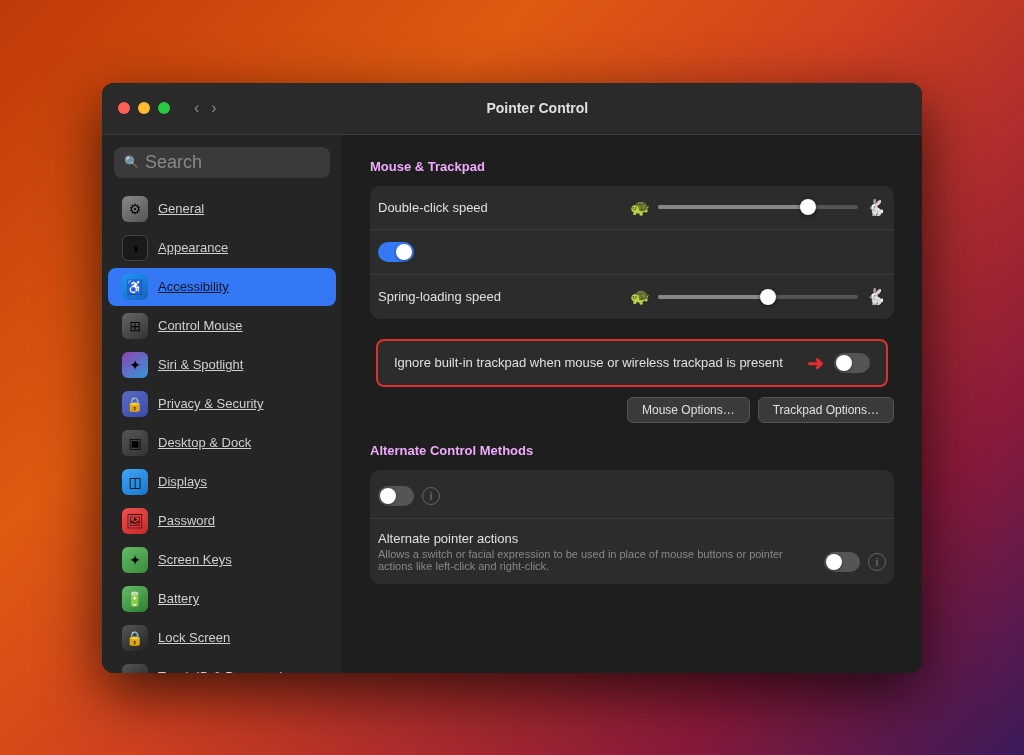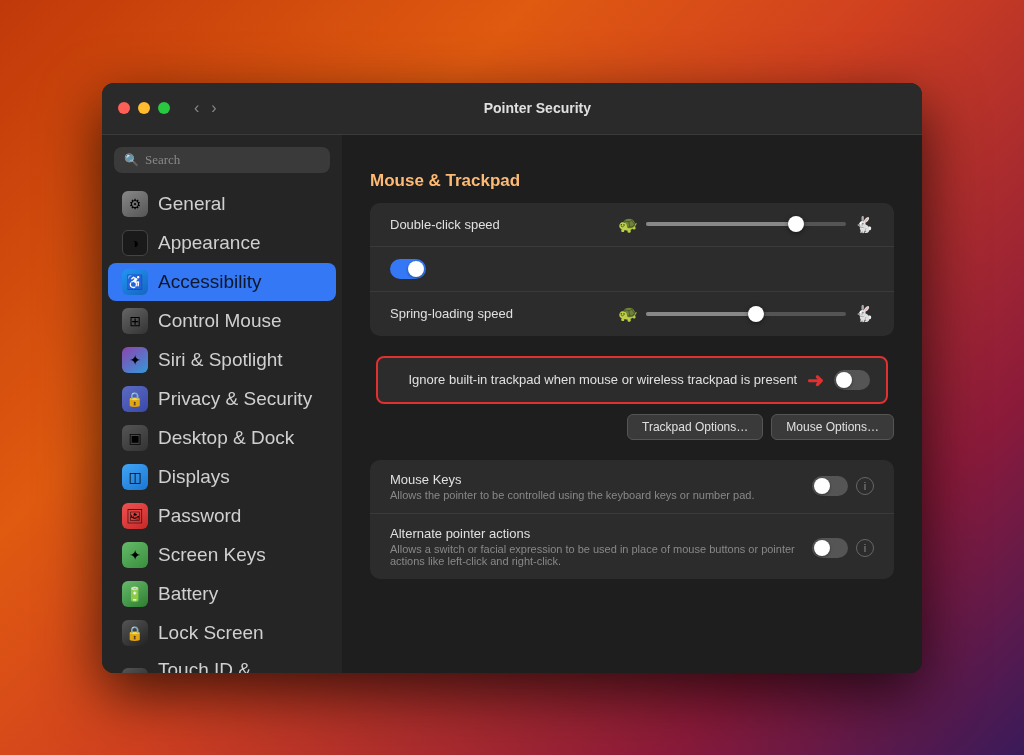--- a/index.html
+++ b/index.html
@@ -90,23 +90,22 @@
     }
     .search-icon-char {
       color: #888;
       font-size: 12px;
     }
     .search-input {
       background: none;
       border: none;
       outline: none;
       color: #ffffff;
-      font-size: 13px;
+      font-size: 18px;
       flex: 1;
-      font-family: Liberation Serif, serif;
     }
     .search-input::placeholder { color: #888; }
     .sidebar-item {
       display: flex;
       align-items: center;
       gap: 10px;
       padding: 6px 14px;
       cursor: pointer;
       border-radius: 8px;
       margin: 1px 6px;
@@ -119,22 +118,23 @@
       width: 26px;
       height: 26px;
       border-radius: 6px;
       display: flex;
       align-items: center;
       justify-content: center;
       font-size: 14px;
       flex-shrink: 0;
     }
     .sidebar-label {
-      font-size: 19px;
+      font-size: 13px;
       color: #d0d0d0;
+      text-decoration: underline;
     }
     
     .icon-general { background: linear-gradient(145deg, #888, #555); }
     .icon-appearance { background: #1a1a1a; border: 1px solid #444; }
     .icon-accessibility { background: linear-gradient(145deg, #2196f3, #1565c0); }
     .icon-control-center { background: linear-gradient(145deg, #666, #333); }
     .icon-siri { background: linear-gradient(145deg, #8e44ad, #3498db); }
     .icon-privacy { background: linear-gradient(145deg, #5c6bc0, #3949ab); }
     .icon-desktop { background: linear-gradient(145deg, #555, #333); }
     .icon-displays { background: linear-gradient(145deg, #42a5f5, #1976d2); }
@@ -146,36 +146,35 @@
 
     
     .main-content {
       flex: 1;
       padding: 24px 28px;
       overflow-y: auto;
       background: #1e1e1e;
       color: #e0e0e0;
     }
     .section-title {
-      font-size: 17px;
+      font-size: 13px;
       font-weight: 700;
-      color: #fdba74;
+      color: #f0abfc;
       margin-bottom: 12px;
-      margin-top: 12px;
     }
     .settings-group {
       background: #2c2c2c;
       border-radius: 10px;
       overflow: visible;
       margin-bottom: 20px;
     }
     .settings-row {
       display: flex;
       align-items: center;
-      padding: 12px 20px;
+      padding: 12px 8px;
       border-bottom: 1px solid #3a3a3a;
       gap: 10px;
       min-height: 44px;
     }
     .settings-row:last-child { border-bottom: none; }
     .settings-row-label {
       flex: 1;
       font-size: 13px;
       color: #e0e0e0;
     }
@@ -238,21 +237,20 @@
     }
     .toggle.on .toggle-knob { left: 18px; }
     .toggle.off .toggle-knob { left: 2px; }
     
     .highlighted-row {
       border: 2px solid #e03030 !important;
       border-radius: 8px;
       margin: 4px 6px;
       padding: 10px 16px;
       background: #2c2c2c;
-      text-align: right;
     }
     .settings-group-highlighted {
       margin-bottom: 10px;
       position: relative;
     }
     
     .buttons-row {
       display: flex;
       justify-content: flex-end;
       gap: 8px;
@@ -288,21 +286,21 @@
 <div class="window">
 
   <div class="titlebar">
     <div class="traffic-light tl-close"></div>
     <div class="traffic-light tl-minimize"></div>
     <div class="traffic-light tl-maximize"></div>
     <div class="nav-arrows">
       <button class="nav-arrow">‹</button>
       <button class="nav-arrow">›</button>
     </div>
-    <div class="titlebar-title">Pointer Security</div>
+    <div class="titlebar-title">Pointer Control</div>
   </div>
 
   <div class="content-area">
 
     <div class="sidebar">
       <div class="search-box">
         <span class="search-icon-char">🔍</span>
         <input class="search-input" type="text" placeholder="Search" style="">
       </div>
 
@@ -403,40 +401,37 @@
           <span class="settings-row-label" style="font-size:13px;color:#e0e0e0;flex:1;">Ignore built-in trackpad when mouse or wireless trackpad is present</span>
 
           <span style="color:#e03030;font-size:20px;font-weight:bold;">➜</span>
           <div class="toggle off">
             <div class="toggle-knob"></div>
           </div>
         </div>
       </div>
 
       <div class="buttons-row">
+        <button class="settings-button">Mouse Options…</button>
         <button class="settings-button">Trackpad Options…</button>
-        <button class="settings-button">Mouse Options…</button>
       </div>
 
+      <div class="section-title">Alternate Control Methods</div>
       <div class="settings-group">
 
         <div class="settings-row" style="align-items:flex-start;">
-          <div style="flex:1;">
-            <div class="settings-row-label">Mouse Keys</div>
-            <div class="settings-row-sublabel">Allows the pointer to be controlled using the keyboard keys or number pad.</div>
-          </div>
           <div style="display:flex;align-items:center;gap:8px;margin-top:4px;">
             <div class="toggle off">
               <div class="toggle-knob"></div>
             </div>
             <div class="info-icon">i</div>
           </div>
         </div>
 
-        <div class="settings-row" style="align-items:center;">
+        <div class="settings-row" style="align-items:flex-end;">
           <div style="flex:1;">
             <div class="settings-row-label">Alternate pointer actions</div>
             <div class="settings-row-sublabel">Allows a switch or facial expression to be used in place of mouse buttons or pointer actions like left-click and right-click.</div>
           </div>
           <div style="display:flex;align-items:center;gap:8px;margin-top:4px;">
             <div class="toggle off">
               <div class="toggle-knob"></div>
             </div>
             <div class="info-icon">i</div>
           </div>

